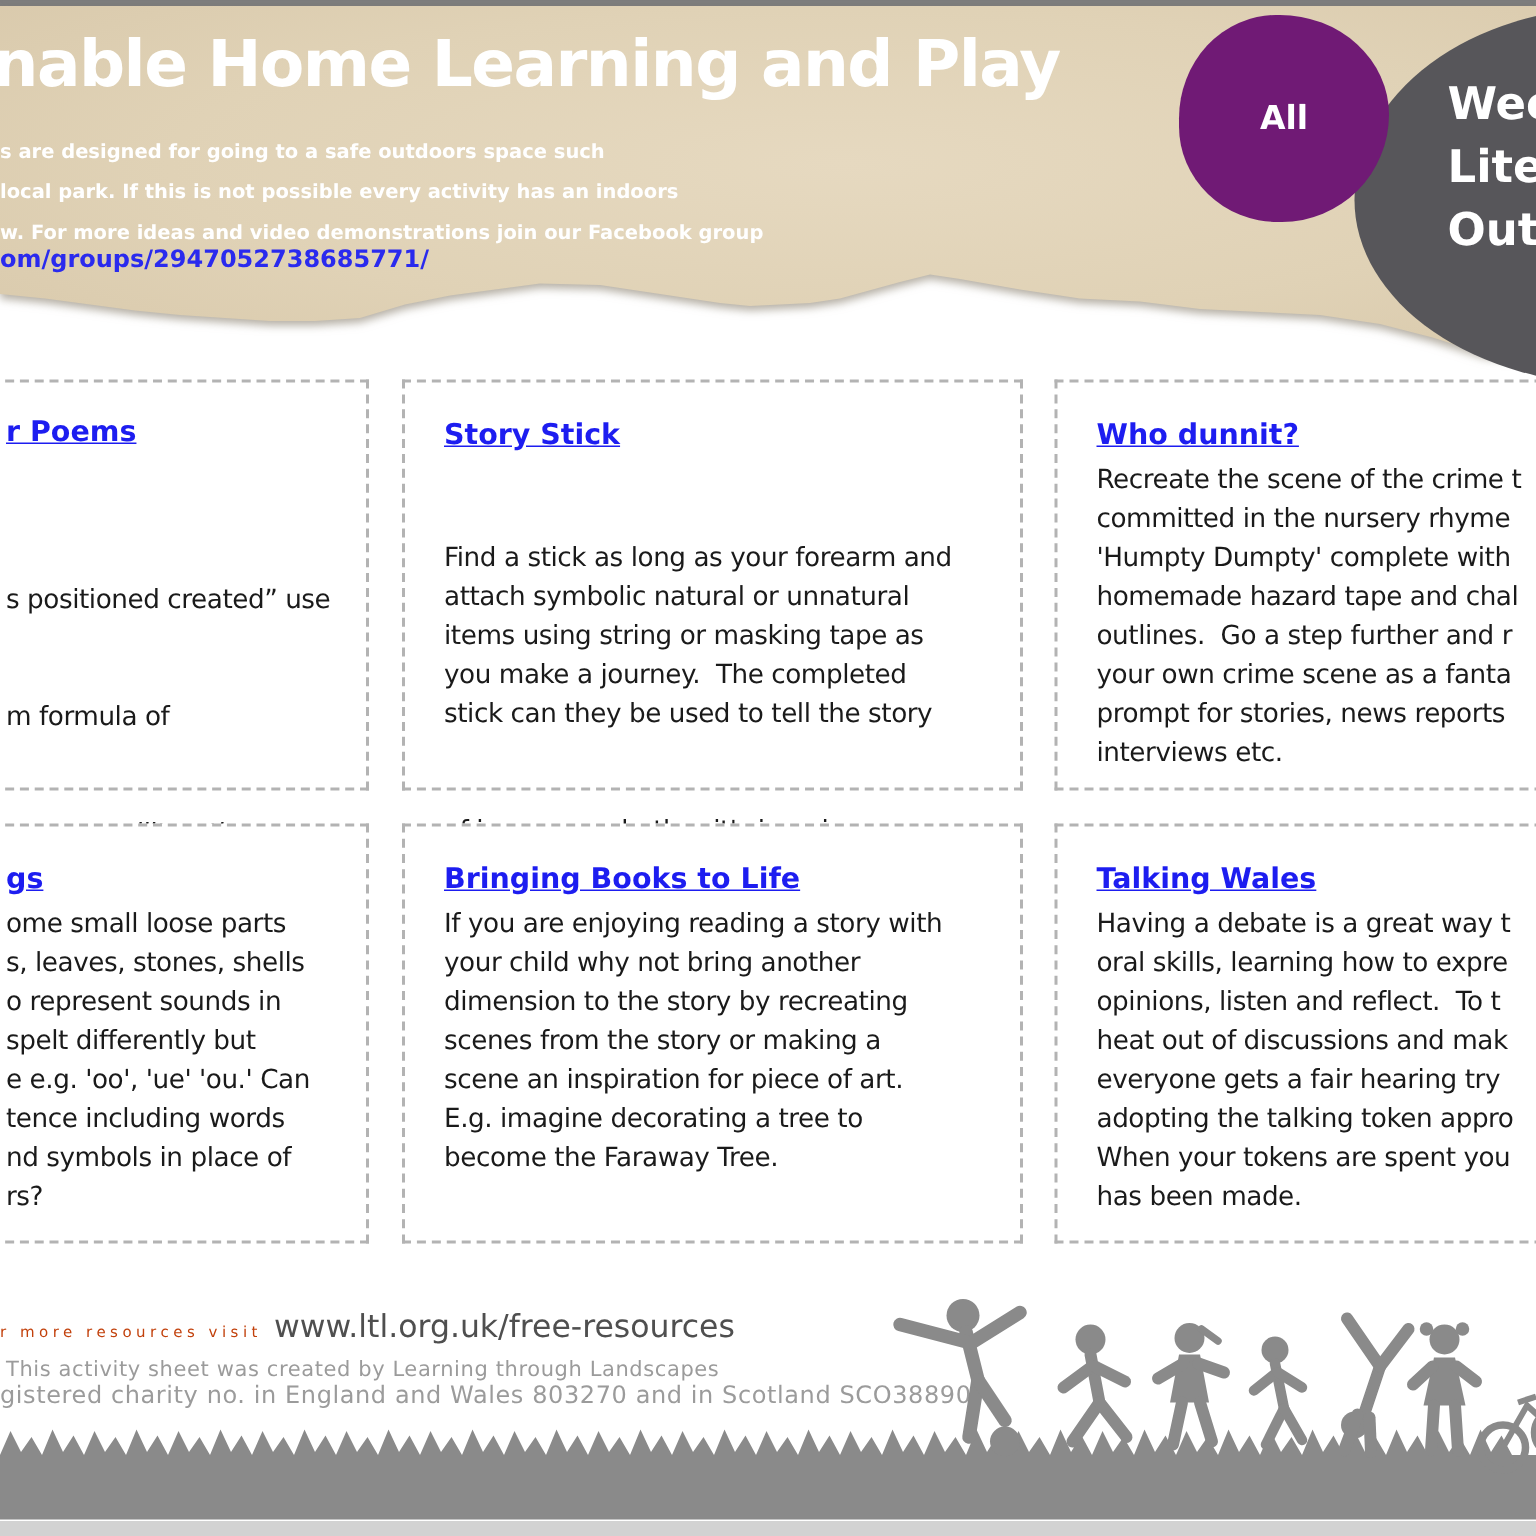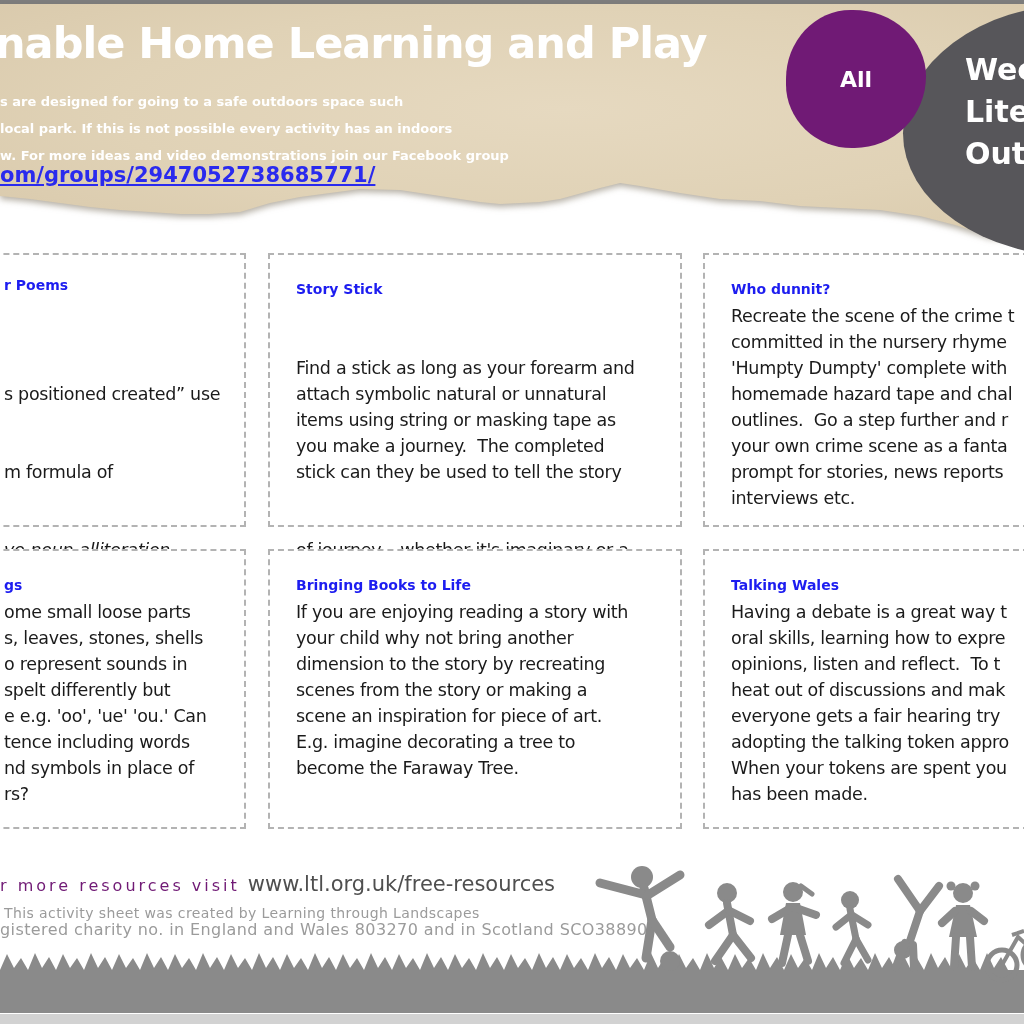--- a/index.html
+++ b/index.html
@@ -6,49 +6,49 @@
   #page{position:relative;width:1024px;height:1024px;overflow:hidden;background:#ffffff;
         font-family:"DejaVu Sans","Liberation Sans",sans-serif;}
   
   .top-strip{position:absolute;left:0;top:0;width:1024px;height:4px;background:#7d7d7d;}
   #sand-svg{position:absolute;left:0;top:0;width:1024px;height:260px;z-index:1;}
   .hdr-title{position:absolute;left:-5px;top:18px;z-index:2;color:#ffffff;font-weight:bold;
              font-size:43px;letter-spacing:-1px;white-space:pre;}
   .hdr-sub{position:absolute;left:0;top:88px;z-index:2;color:#ffffff;font-weight:bold;
            font-size:13px;line-height:27px;white-space:pre;}
   .hdr-link{position:absolute;left:0;top:163px;z-index:2;color:#2a2aee;font-weight:bold;
-            font-size:21px;text-decoration:underline;white-space:pre;cursor:pointer;}
+            font-size:16px;white-space:pre;cursor:pointer;}
   .badge-dark{position:absolute;left:903px;top:5px;width:350px;height:252px;z-index:3;
               background:#57565a;border-radius:50% 50% 48% 52%/52% 48% 50% 50%;}
   .badge-dark .txt{position:absolute;left:62px;top:44px;color:#ffffff;font-weight:bold;
                    font-size:30px;line-height:42px;white-space:pre;}
   .badge-all{position:absolute;left:786px;top:10px;width:140px;height:138px;z-index:4;
              background:#701a75;border-radius:47% 53% 52% 48%/51% 49% 53% 47%;
              display:flex;align-items:center;justify-content:center;}
   .badge-all .txt{color:#ffffff;font-weight:bold;font-size:22px;}
   
   .card{position:absolute;border:2px dashed #b3b3b3;background:#ffffff;box-sizing:border-box;}
   .c1{left:-36px;top:253px;width:282px;height:274px;padding:22px 6px 0 38px;}
   .c2{left:268px;top:253px;width:414px;height:274px;padding:24px 6px 0 26px;}
   .c3{left:703px;top:253px;width:356px;height:274px;padding:24px 0 0 26px;}
   .c4{left:-36px;top:549px;width:282px;height:280px;padding:24px 6px 0 38px;}
   .c5{left:268px;top:549px;width:414px;height:280px;padding:24px 6px 0 26px;}
   .c6{left:703px;top:549px;width:356px;height:280px;padding:24px 0 0 26px;}
-  .card-title{color:#1d1df0;font-weight:bold;font-size:14px;
+  .card-title{color:#1d1df0;font-weight:bold;font-size:19px;text-decoration:underline;
               margin:0 0 6px 0;white-space:pre;cursor:pointer;display:inline-block;}
   .c1 .card-title{margin-bottom:36px;display:block;}
   .card-body{color:#1a1a1a;font-size:17.5px;line-height:26px;letter-spacing:-0.3px;white-space:pre;}
   .bline{height:26px;}
   .italic{font-style:italic;}
   .dot-line{margin-top:12px;}
   .flagged{text-decoration:underline wavy #3333ff 2px;text-underline-offset:3px;}
   .emoji{display:inline-block;vertical-align:-3px;margin-left:4px;}
   
   .res-line{position:absolute;left:0;top:872px;display:flex;align-items:baseline;white-space:pre;}
-  .res-prefix{color:#701a75;font-size:16px;letter-spacing:3px;}
+  .res-prefix{color:#c2410c;font-size:10px;letter-spacing:3px;}
   .res-url{color:#4f4f4f;font-size:21px;margin-left:8px;letter-spacing:0;}
   .credit1{position:absolute;left:4px;top:905px;color:#9b9b9b;font-size:14px;letter-spacing:0.4px;white-space:pre;}
   .credit2{position:absolute;left:0;top:920px;color:#9b9b9b;font-size:16px;letter-spacing:0.4px;white-space:pre;}
   #sil-svg{position:absolute;left:0;top:855px;width:1024px;height:169px;}
   .bottom-strip{position:absolute;left:0;top:1014px;width:1024px;height:10px;background:#d2d2d2;}
 </style>
 </head>
 <body>
 
 <div id="page">

